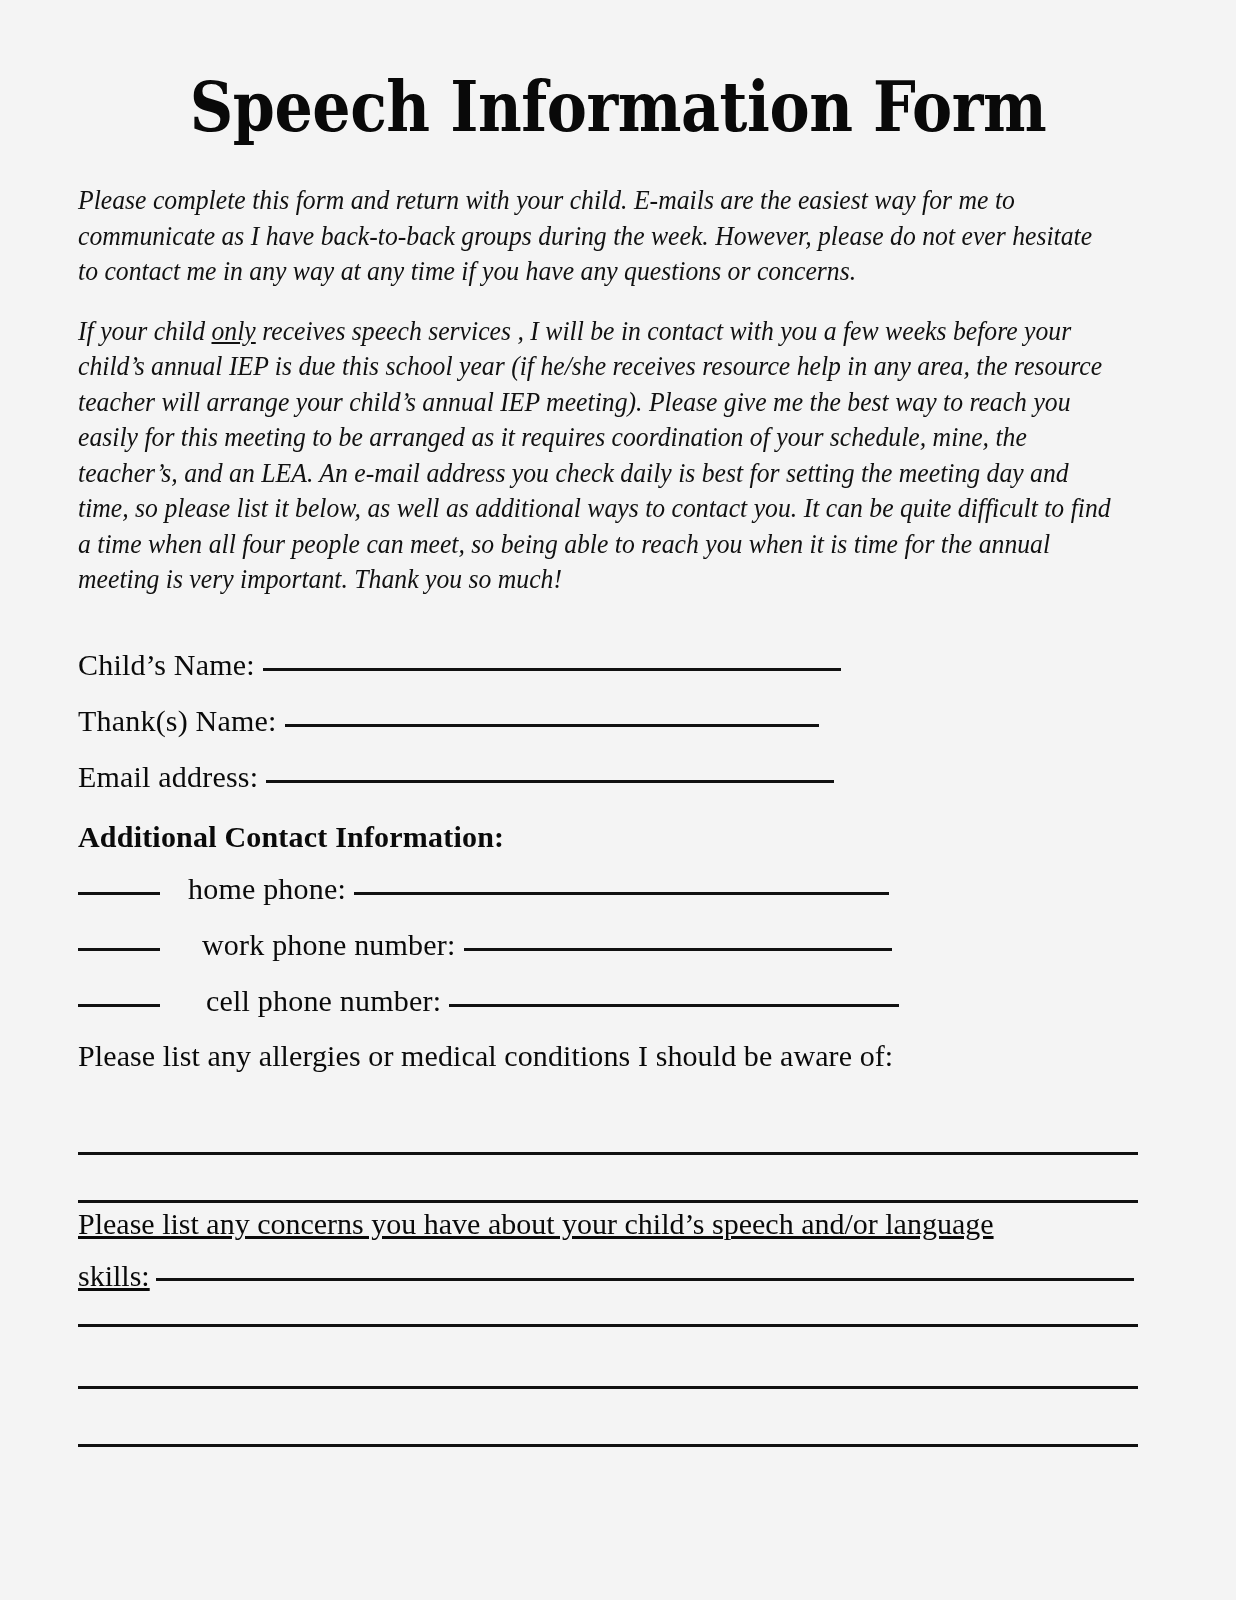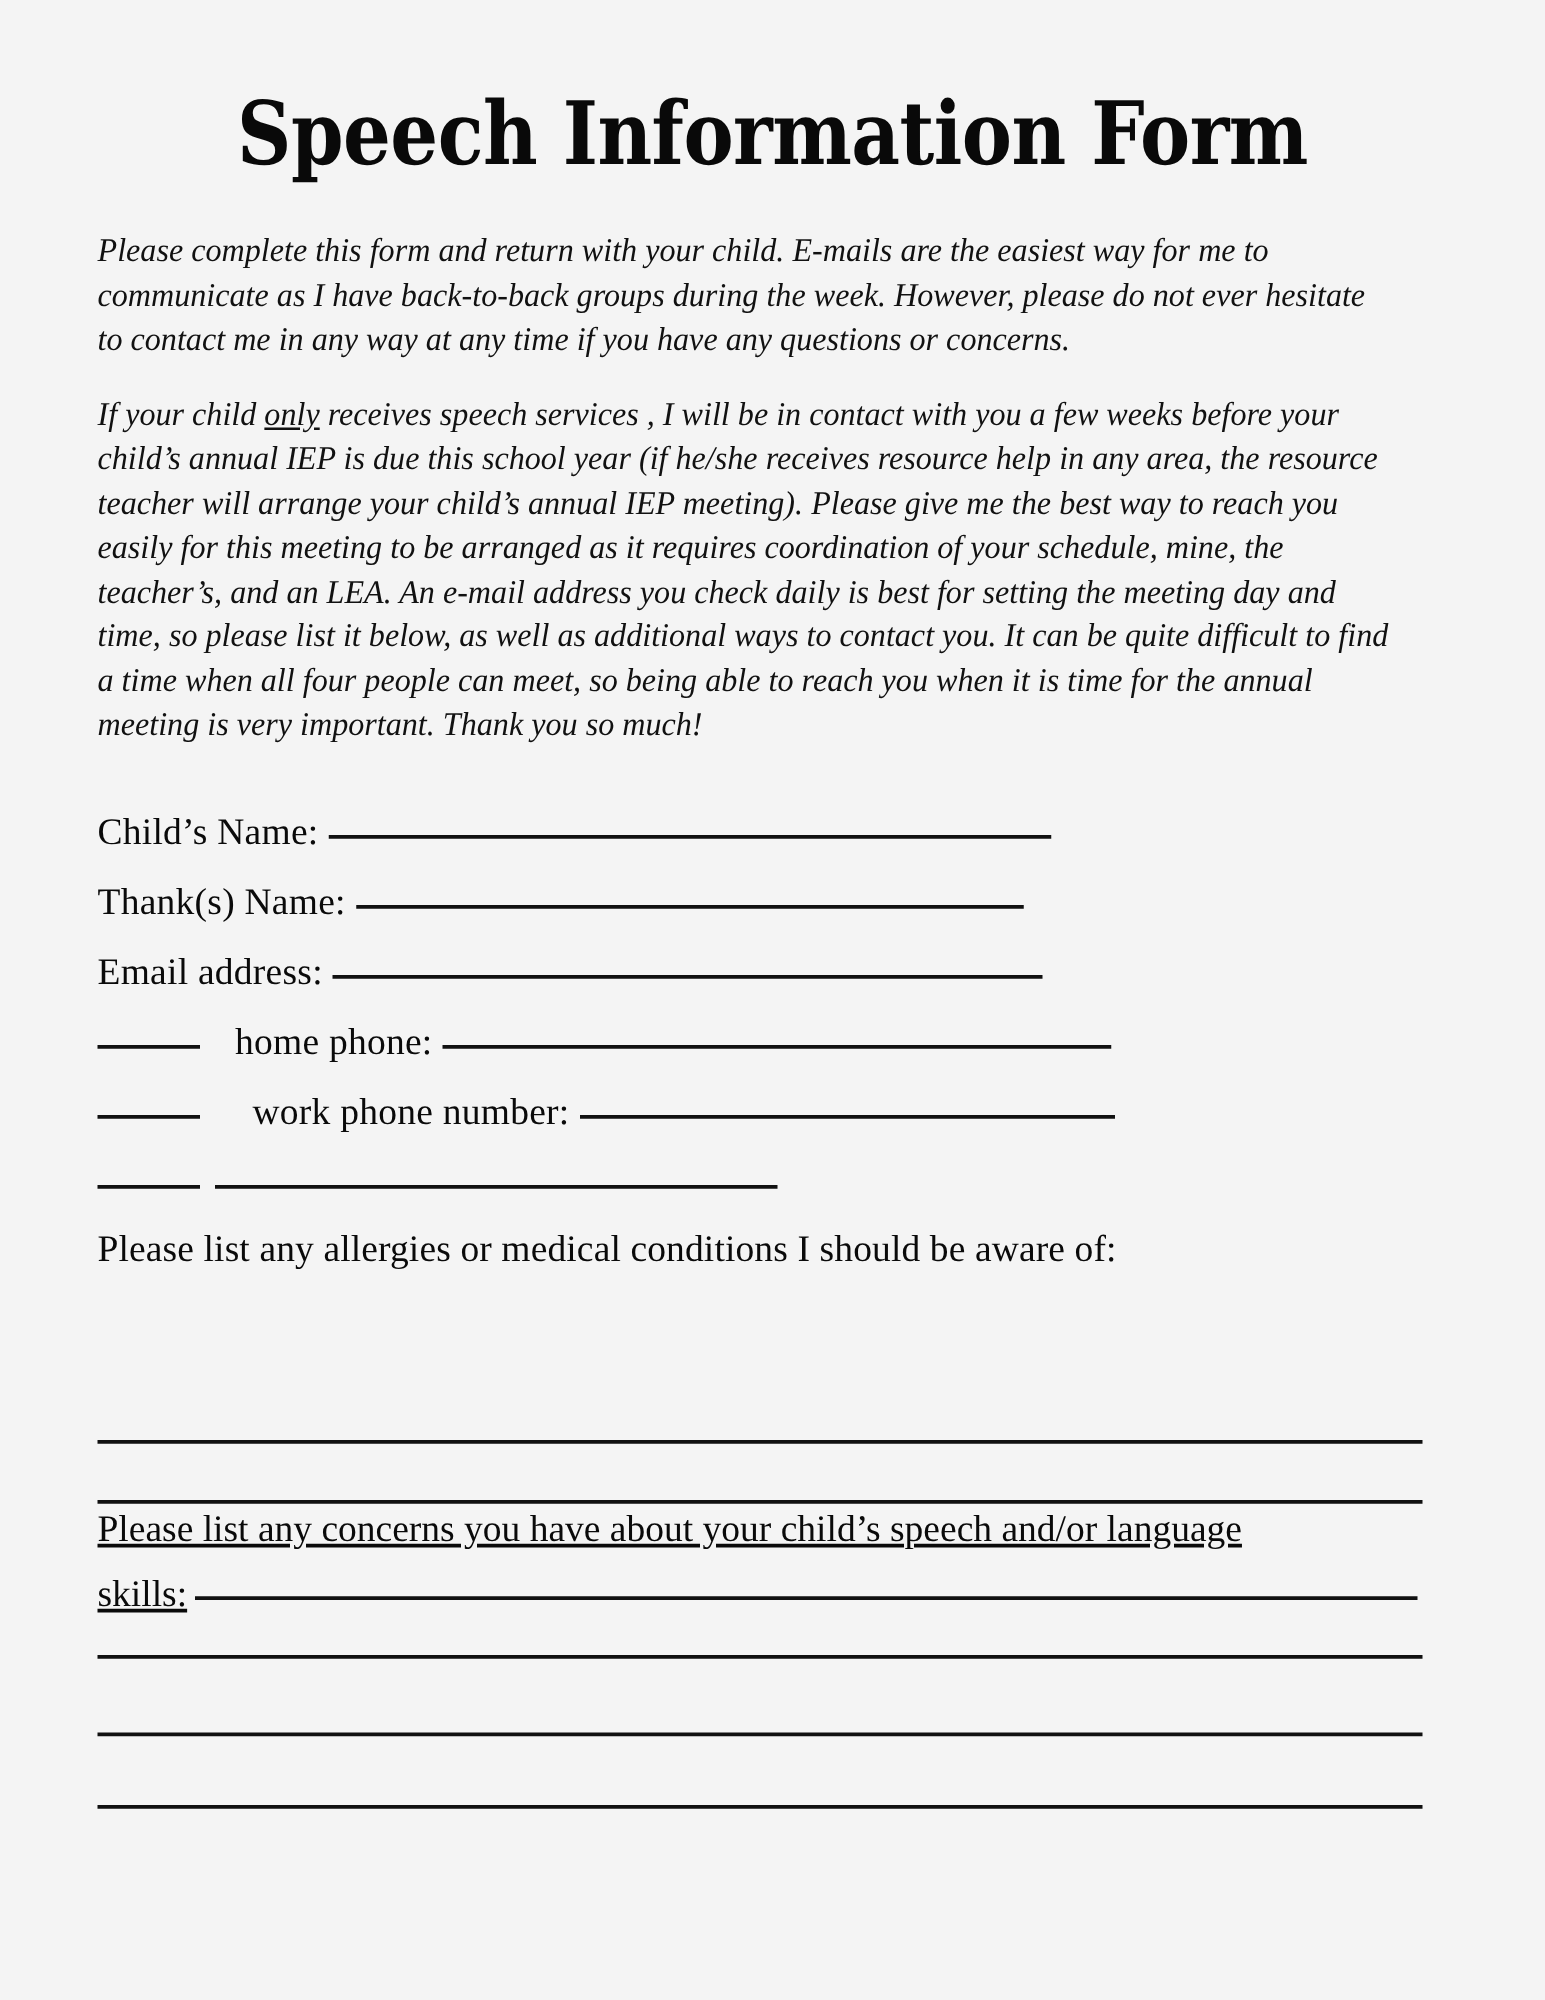--- a/index.html
+++ b/index.html
@@ -184,35 +184,37 @@
     <div class="frow">
       <span class="flabel">Thank(s) Name:</span>
       <span class="fill" style="width:534px;"></span>
     </div>
 
     <div class="frow">
       <span class="flabel">Email address:</span>
       <span class="fill" style="width:568px;"></span>
     </div>
 
+    <div class="heading-bold">Additional Contact Information:</div>
 
     <div class="frow">
       <span class="blank-short"></span>
       <span class="flabel" style="margin-left:24px;">home phone:</span>
       <span class="fill" style="width:535px;"></span>
     </div>
 
     <div class="frow">
       <span class="blank-short"></span>
       <span class="flabel" style="margin-left:38px;text-align:right;">work phone number:</span>
       <span class="fill" style="width:428px;"></span>
     </div>
 
     <div class="frow">
       <span class="blank-short"></span>
+      <span class="flabel" style="margin-left:42px;">cell phone number:</span>
       <span class="fill" style="width:450px;"></span>
     </div>
 
     <div class="qtext" style="">Please list any allergies or medical conditions I should be aware of:</div>
   </div>
 
   <div class="rule" style="top:1152px;"></div>
   <div class="rule" style="top:1200px;"></div>
 
   <div style="position:absolute; left:78px; top:1198px; width:1070px;

